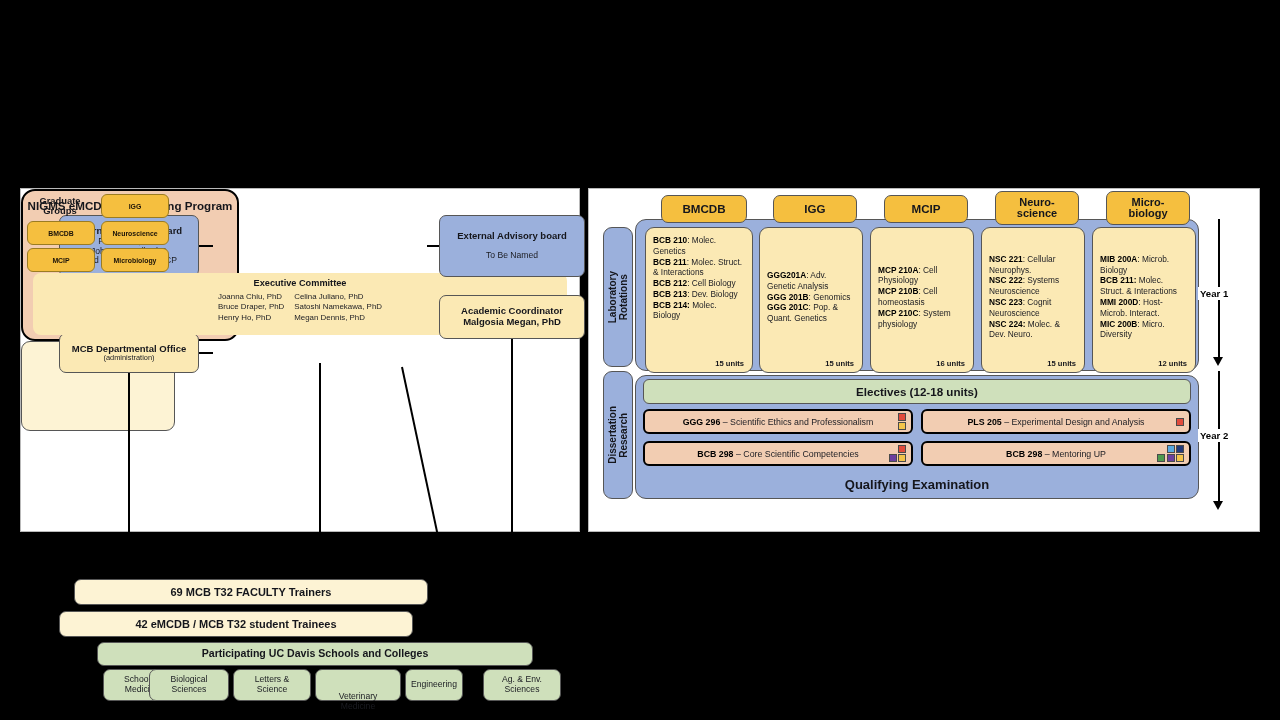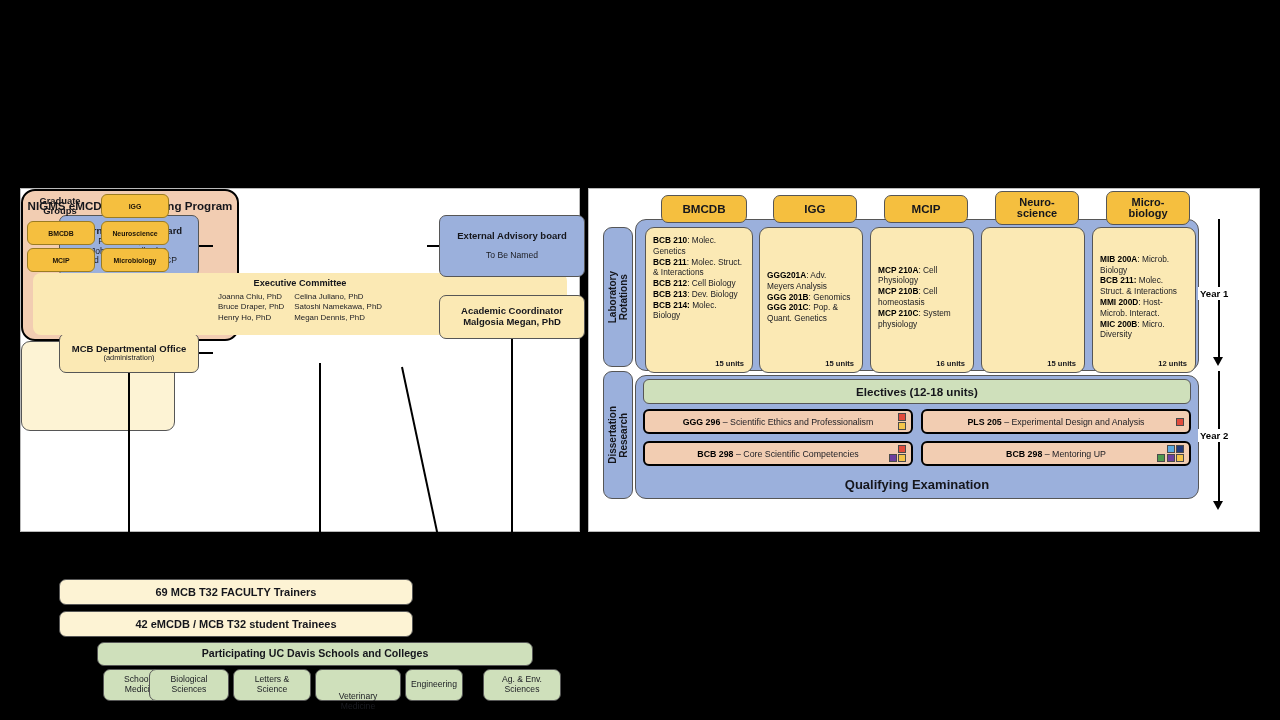--- a/index.html
+++ b/index.html
@@ -53,21 +53,21 @@
 
   #gg  { left:410px; top:362px; width:154px; height:90px;
          background:#fdf3d4; border:1px solid #565656; border-radius:9px; }
   .ggcell { position:absolute; border:1px solid #9a7c22; border-radius:6px;
             background:#f5bf3f; display:flex; align-items:center; justify-content:center;
             font-weight:bold; font-size:6.9px; color:#1b1309; text-align:center; }
   #gglabel { position:absolute; left:6px; top:4px; width:66px; height:26px;
              display:flex; align-items:center; justify-content:center;
              font-weight:bold; font-size:9.4px; color:#15161c; text-align:center; line-height:1.1; }
 
-  #fac  { left:38px; top:390px; width:354px; height:26px; }
+  #fac  { left:53px; top:390px; width:354px; height:26px; }
   #stu  { left:38px; top:422px; width:354px; height:26px; }
   #part { left:76px; top:453px; width:436px; height:24px; }
   .schl { top:480px; height:32px; }
 
   
   .sidetab { position:absolute; background:#9bb0dc; border:1px solid #565656;
              border-radius:9px; display:flex; align-items:center; justify-content:center; }
   .sidetab span { writing-mode:vertical-rl; transform:rotate(180deg);
                   font-weight:bold; font-size:10px; color:#15161c; text-align:center;
                   line-height:1.12; white-space:pre; }
@@ -273,41 +273,47 @@
         <div class="cl"><b>BCB 213</b><span>: Dev. Biology</span></div>
         <div class="cl"><b>BCB 214:</b><span> Molec. Biology</span></div>
       </div>
       <div class="spacer"></div>
       <div class="units">15 units</div>
     </div>
 
     <div class="colbox center" style="left:170px; width:104px;">
       <div class="spacer"></div>
       <div>
-        <div class="cl"><b>GGG201A</b><span>: Adv. Meyers Analysis</span></div>
+        <div class="cl"><b>GGG201A</b><span>: Adv. Genetic Analysis</span></div>
         <div class="cl"><b>GGG 201B</b><span>: Genomics</span></div>
         <div class="cl"><b>GGG 201C</b><span>: Pop. &amp; Quant. Genetics</span></div>
       </div>
       <div class="spacer"></div>
       <div class="units">15 units</div>
     </div>
 
     <div class="colbox center" style="left:281px; width:104px;">
       <div class="spacer"></div>
       <div>
         <div class="cl"><b>MCP 210A</b><span>: Cell Physiology</span></div>
         <div class="cl"><b>MCP 210B</b><span>: Cell homeostasis</span></div>
         <div class="cl"><b>MCP 210C</b><span>: System physiology</span></div>
       </div>
       <div class="spacer"></div>
       <div class="units">16 units</div>
     </div>
 
     <div class="colbox center" style="left:392px; width:104px;">
       <div class="spacer"></div>
+      <div>
+        <div class="cl"><b>NSC 221</b><span>: Cellular Neurophys.</span></div>
+        <div class="cl"><b>NSC 222</b><span>: Systems Neuroscience</span></div>
+        <div class="cl"><b>NSC 223</b><span>: Cognit Neuroscience</span></div>
+        <div class="cl"><b>NSC 224:</b><span> Molec. &amp; Dev. Neuro.</span></div>
+      </div>
       <div class="spacer"></div>
       <div class="units">15 units</div>
     </div>
 
     <div class="colbox center" style="left:503px; width:104px;">
       <div class="spacer"></div>
       <div>
         <div class="cl"><b>MIB 200A</b><span>: Microb. Biology</span></div>
         <div class="cl"><b>BCB 211:</b><span> Molec. Struct. &amp; Interactions</span></div>
         <div class="cl"><b>MMI 200D</b><span>: Host-Microb. Interact.</span></div>

